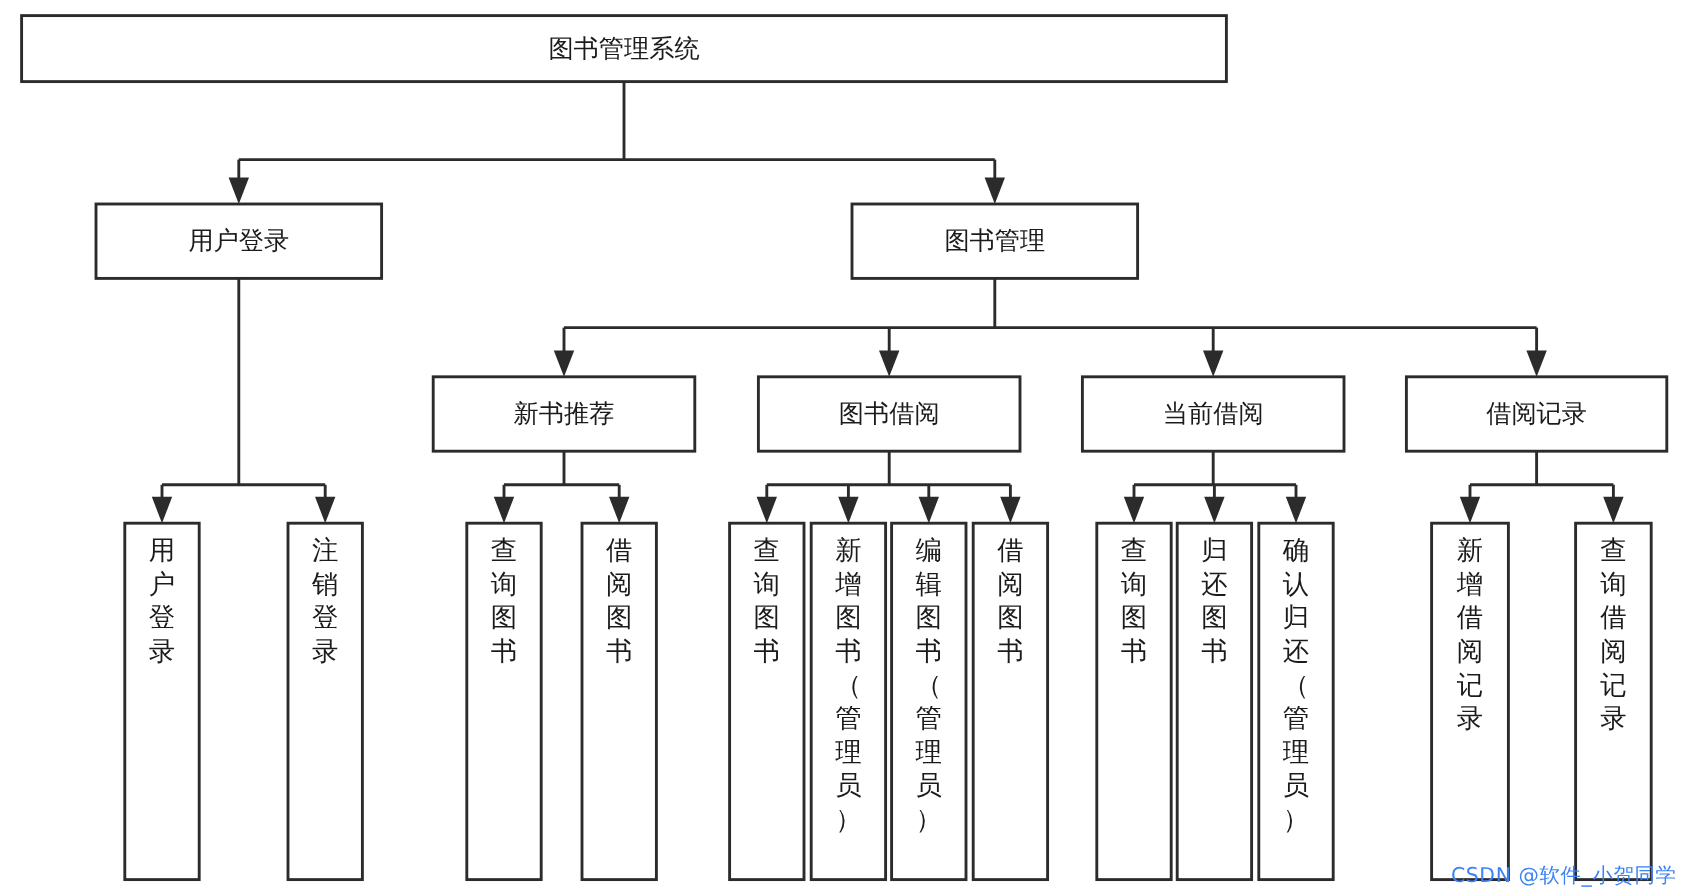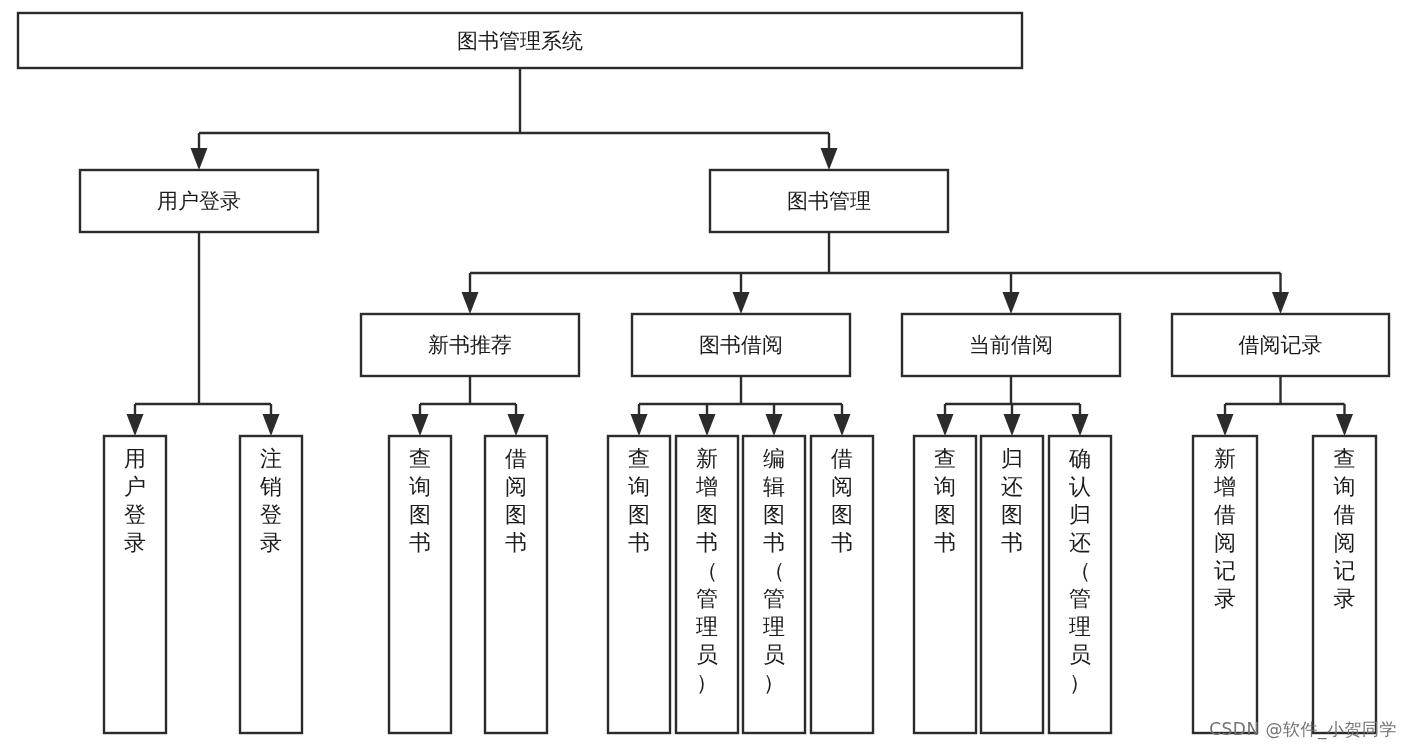--- a/index.html
+++ b/index.html
@@ -59,21 +59,21 @@
   .arrow-head {
     fill: #2b2b2b;
     stroke: none;
   }
   .watermark {
     position: absolute;
     right: 8px;
     bottom: 6px;
     font-family: "DejaVu Sans", "Liberation Sans", sans-serif;
     font-size: 17px;
-    color: #737373;
+    color: #3b82f6;
     letter-spacing: 0.5px;
     user-select: none;
     white-space: nowrap;
   }
 </style>
 </head>
 <body>
 
 <div id="diagram-root">
   <svg id="flow-svg" viewBox="0 0 1405 747">

